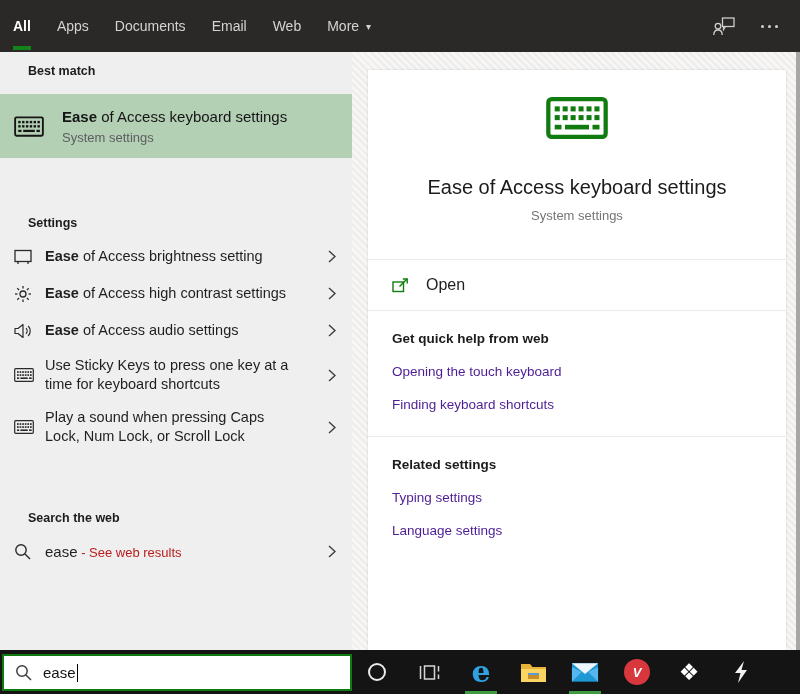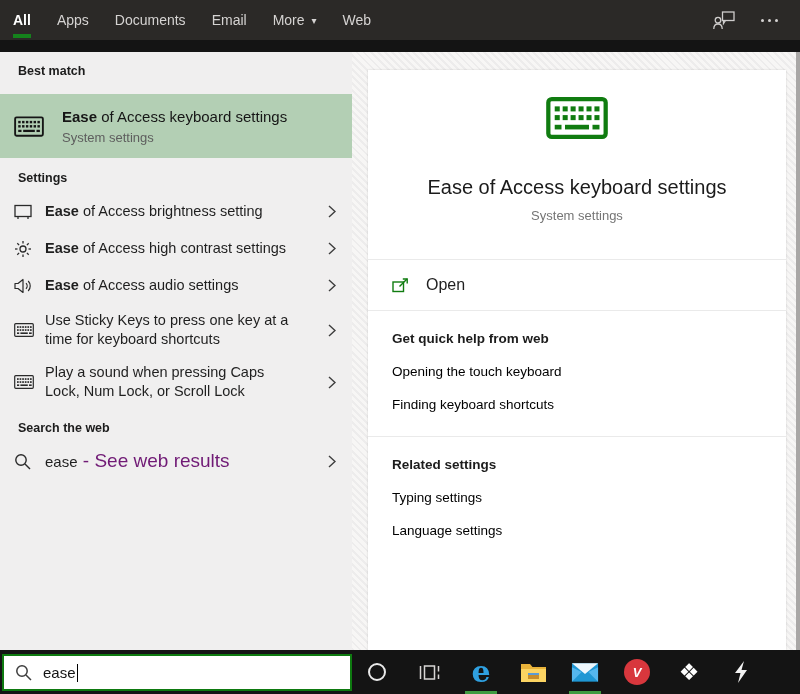--- a/index.html
+++ b/index.html
@@ -3,74 +3,74 @@
 <meta charset="utf-8">
 <style>
   * { box-sizing: border-box; margin: 0; padding: 0; }
   html,body { width:800px; height:694px; }
   body {
     font-family: "Liberation Sans", sans-serif;
     position: relative; overflow: hidden; background:#141414;
     -webkit-font-smoothing: antialiased;
   }
   
-  .topbar { position:absolute; top:0; left:0; right:0; height:40px;
+  .topbar { position:absolute; top:0; left:0; right:0; height:52px;
     background:#2b2927; display:flex; align-items:center; color:#d5d3d2; }
   .tabs { display:flex; height:100%; }
   .tab { position:relative; padding:0 13px; display:flex; align-items:center;
     font-size:14px; cursor:default; }
   .tab.active { color:#ffffff; font-weight:700; }
   .tab-underline { position:absolute; left:13px; right:13px; bottom:2px; height:4px;
     background:#15821c; }
   .tab .caret { font-size:10px; margin-left:7px; color:#d5d3d2; }
   .topbar-right { margin-left:auto; display:flex; align-items:center; gap:26px;
     margin-right:22px; }
   .dots { display:flex; gap:4px; }
   .dots i { width:3px; height:3px; border-radius:50%; background:#d5d3d2; display:block; }
 
   
   .main { position:absolute; top:52px; left:0; right:0; bottom:44px; display:flex; }
   .left-panel { width:352px; flex:none; background:#f0efef; color:#1f1f1f; }
-  .lp-header { font-size:12.5px; font-weight:700; padding:12px 18px 8px; color:#1c1c1c; }
-  .lp-header.mt { padding-top:13px; }
+  .lp-header { font-size:12.5px; font-weight:700; padding:12px 28px 8px; color:#1c1c1c; }
+  .lp-header.mt { padding-top:13px;margin-top:45px; }
 
   .best-item { height:64px; background:#b3cfb4; display:flex; align-items:center;
     padding:0 14px; margin-top:8px; cursor:default; }
   .best-icon { flex:none; color:#161616; display:flex; }
   .best-text { margin-left:18px; }
   .best-line1 { font-size:15px; color:#161616; }
   .best-line1 b { font-weight:700; }
   .best-line2 { font-size:13px; color:#5e5e5e; margin-top:4px; }
 
   .item { display:flex; align-items:center; min-height:37px; padding:0 16px 0 14px;
     font-size:14.5px; color:#1f1f1f; cursor:default; }
   .item.twoline { min-height:52px; }
   .item-icon { width:24px; flex:none; color:#2a2a2a; display:flex; align-items:center; }
   .item-text { margin-left:7px; max-width:250px; line-height:19px; padding:5px 0; }
   .item-text b { font-weight:700; }
   .web-query { font-size:15px; color:#1f1f1f; }
-  .web-suffix { font-size:19px; color:#701a75; }
+  .web-suffix { font-size:13px; color:#b91c1c; }
   .chevron { margin-left:auto; color:#3d3d3d; display:flex; }
 
   .right-panel { flex:1; position:relative;
     background:repeating-linear-gradient(45deg,#edecec 0px,#edecec 2px,#f7f6f5 2px,#f7f6f5 5px); }
   .edge-strip { position:absolute; top:0; right:0; bottom:0; width:4px; background:#a9a7a6; }
   .card { position:absolute; left:16px; right:14px; top:18px; bottom:0; background:#ffffff;
     box-shadow:0 0 2px rgba(0,0,0,.15); }
   .hero { text-align:center; padding-top:26px; }
   .hero-icon { display:inline-flex; }
   .card-title { font-size:20px; color:#1b1b1b; margin-top:32px; font-weight:400; }
   .card-sub { font-size:13px; color:#757575; margin-top:9px; padding-bottom:36px; }
   .divider { border-top:1px solid #eaeaea; }
   .open-row { display:flex; align-items:center; height:50px; padding-left:24px;
     font-size:16px; color:#1f1f1f; cursor:default; }
   .open-icon { display:flex; margin-right:17px; }
   .section { padding:20px 24px 24px; }
   .section-header { font-size:13.5px; font-weight:700; color:#1c1c1c; }
-  .link-row { font-size:13.5px; color:#000000; margin-top:18px; cursor:default; }
+  .link-row { font-size:13.5px; color:#4c1d95; margin-top:18px; cursor:default; }
 
   
   .bottombar { position:absolute; left:0; right:0; bottom:0; height:44px; background:#141414; }
   .searchbox { position:absolute; left:2px; top:4px; width:350px; height:37px;
     background:#ffffff; border:2px solid #0e7a10; display:flex; align-items:center;
     padding-left:11px; }
   .sb-icon { display:flex; color:#3d3d3d; }
   .sb-text { margin-left:11px; font-size:15px; color:#141414; }
   .sb-caret { width:1px; height:18px; background:#000; margin-left:1px; }
   .task-icons { position:absolute; left:363px; top:0; height:44px; display:flex;
@@ -99,25 +99,25 @@
     <div class="tab">
       <span>Apps</span>
     </div>
     <div class="tab">
       <span>Documents</span>
     </div>
     <div class="tab">
       <span>Email</span>
     </div>
     <div class="tab">
+      <span>Web</span>
+    </div>
+    <div class="tab">
       <span>More</span>
       <span class="caret">▾</span>
-    </div>
-    <div class="tab">
-      <span>Web</span>
     </div>
   </div>
   <div class="topbar-right">
     <span style="display:flex;">
       <svg width="22" height="19" viewBox="0 0 22 19" fill="none" stroke="#cfcdcc" stroke-width="1.3">
         <rect x="9.5" y="1" width="11.5" height="8.5"></rect>
         <path d="M12.5 9.5 L10.5 12.5 L10.5 9.5"></path>
         <circle cx="5" cy="9.2" r="2.8"></circle>
         <path d="M0.8 18 C0.8 14.6 2.7 13 5 13 C7.3 13 9.2 14.6 9.2 18"></path>
       </svg>

